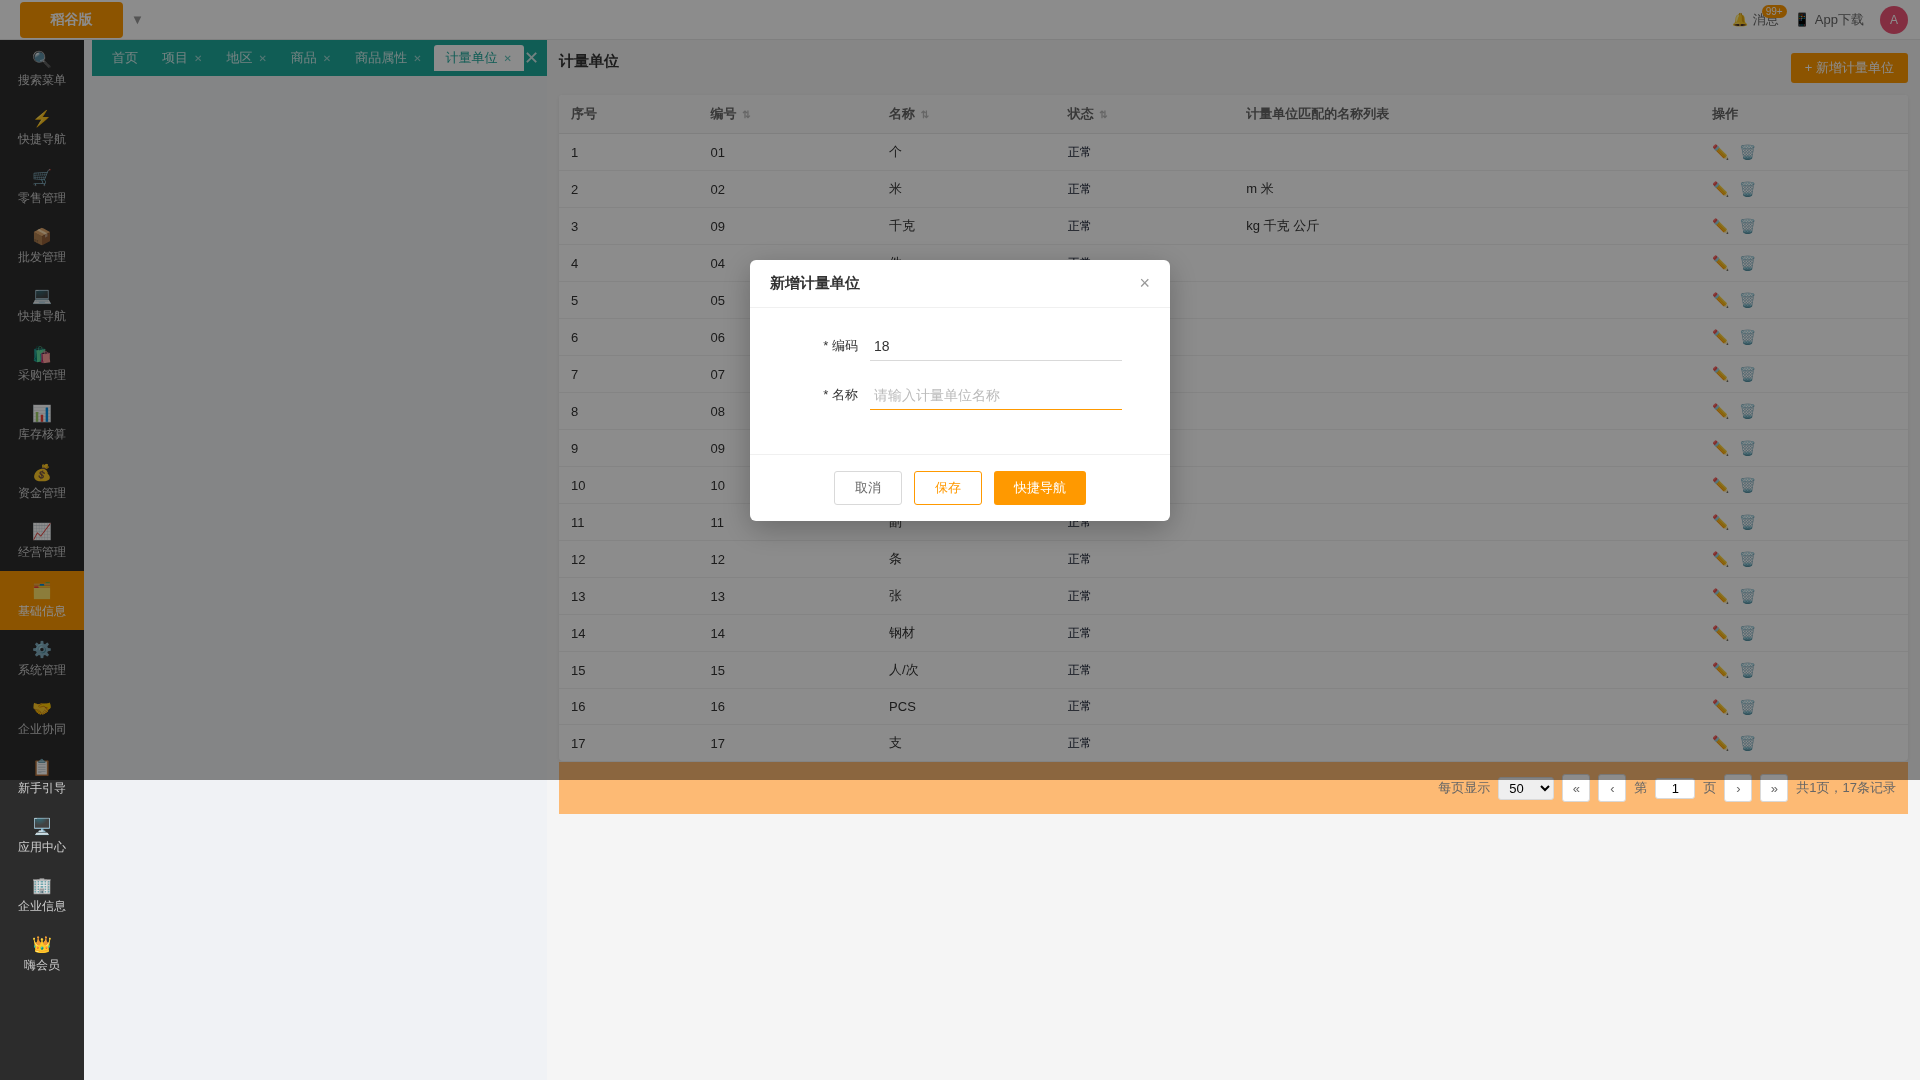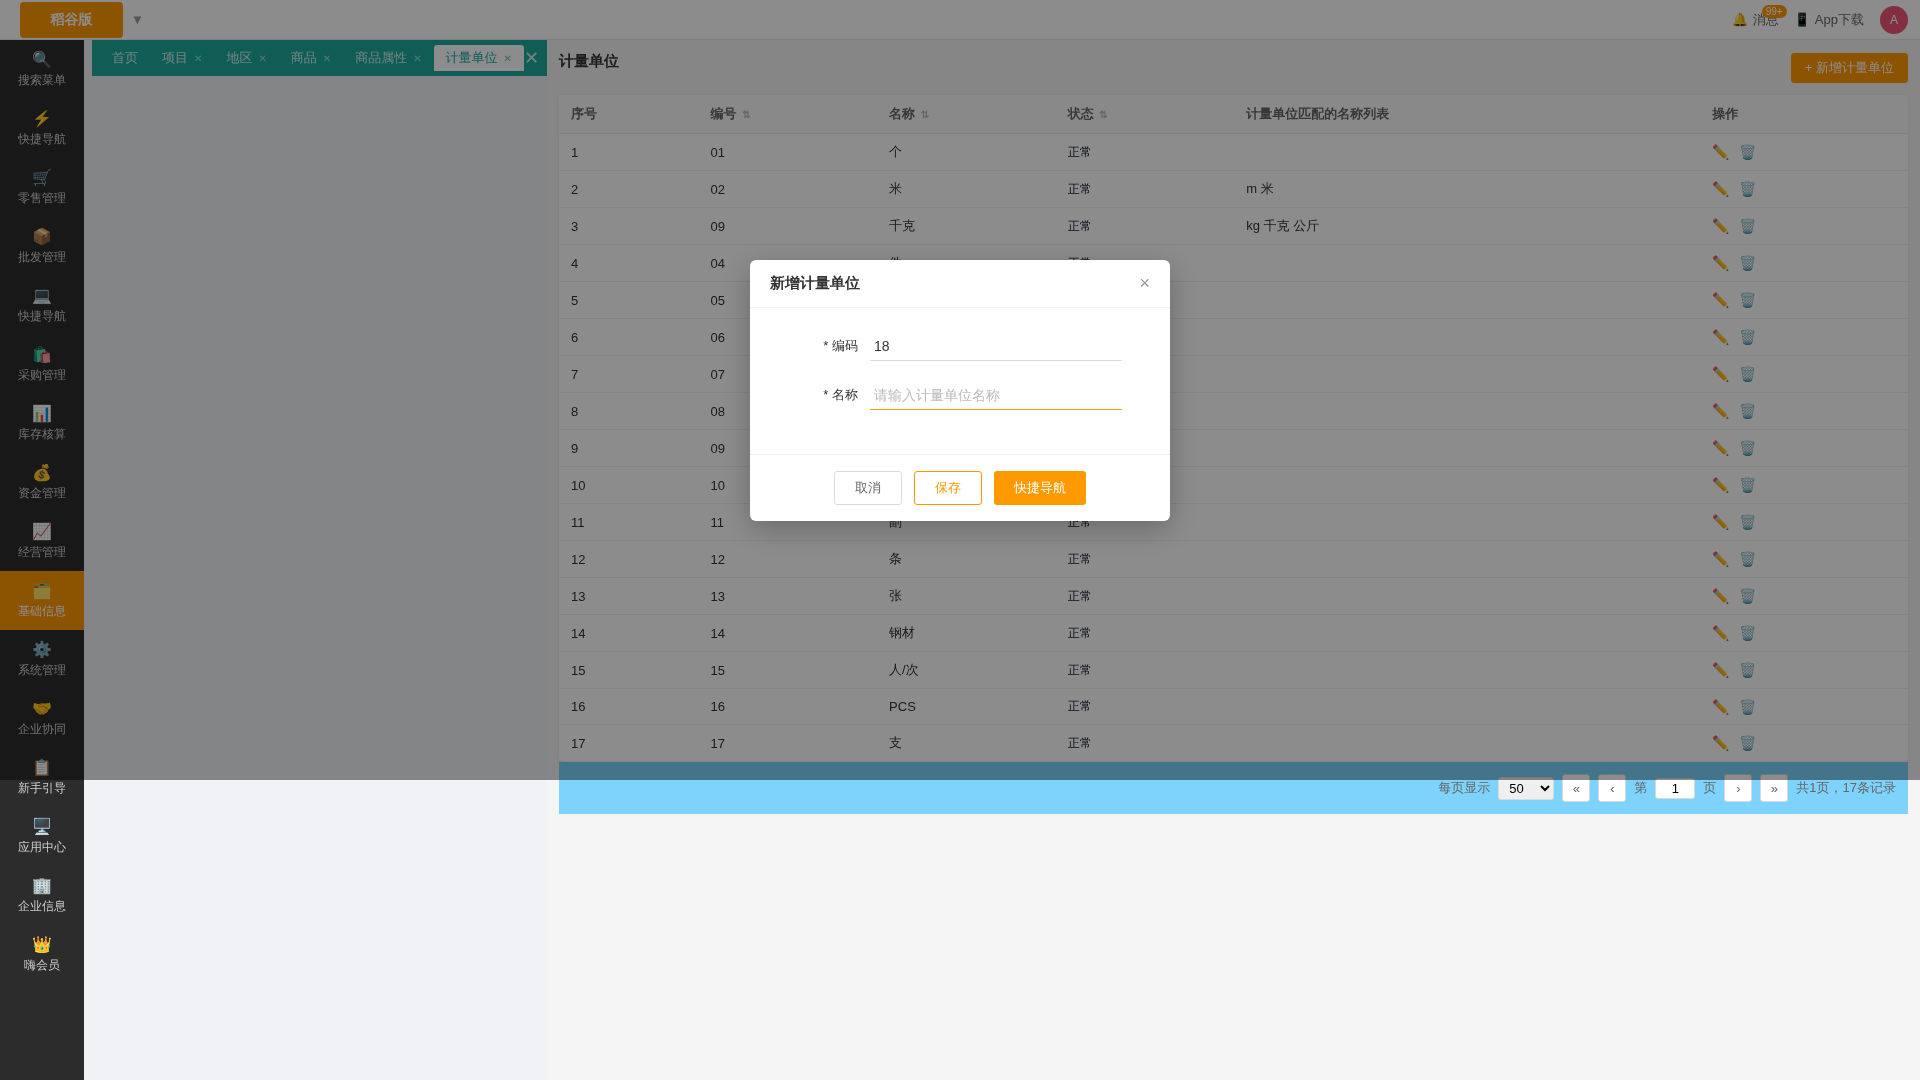--- a/index.html
+++ b/index.html
@@ -44,21 +44,21 @@
     .data-table thead tr { background: #fafafa; }
     .data-table th { padding: 10px 12px; text-align: left; font-size: 13px; font-weight: 600; color: #666; border-bottom: 1px solid #e8e8e8; white-space: nowrap; }
     .data-table th .sort-icon { color: #bbb; font-size: 10px; margin-left: 2px; }
     .data-table td { padding: 9px 12px; font-size: 13px; color: #333; border-bottom: 1px solid #f0f0f0; }
     .data-table tr:last-child td { border-bottom: none; }
     .status-normal { color: #0f172a; font-size: 12px; }
     .action-btn { color: #1ea99c; cursor: pointer; font-size: 14px; margin-right: 6px; }
     .action-btn.delete { color: #999; }
 
     
-    .pagination { display: flex; align-items: center; justify-content: flex-end; padding: 12px; background: #7dd3fc; border-top: 1px solid #f0f0f0; gap: 8px; font-size: 13px; color: #666; }
+    .pagination { display: flex; align-items: center; justify-content: flex-end; padding: 12px; background: #fdba74; border-top: 1px solid #f0f0f0; gap: 8px; font-size: 13px; color: #666; }
     .page-size-select { border: 1px solid #d9d9d9; border-radius: 3px; padding: 2px 6px; font-size: 13px; }
     .page-btn { width: 28px; height: 28px; border: 1px solid #d9d9d9; border-radius: 3px; display: flex; align-items: center; justify-content: center; cursor: pointer; background: #fff; color: #666; }
     .page-input { width: 40px; border: 1px solid #d9d9d9; border-radius: 3px; padding: 2px 4px; text-align: center; font-size: 13px; }
 
     
     .overlay { position: fixed; top: 0; left: 0; width: 1920px; height: 780px; background: rgba(0,0,0,0.45); z-index: 100; display: flex; align-items: center; justify-content: center; }
 
     
     .modal { background: #fff; border-radius: 6px; width: 420px; box-shadow: 0 8px 30px rgba(0,0,0,0.25); overflow: hidden; }
     .modal-header { display: flex; align-items: center; justify-content: space-between; padding: 14px 20px; border-bottom: 1px solid #f0f0f0; }

